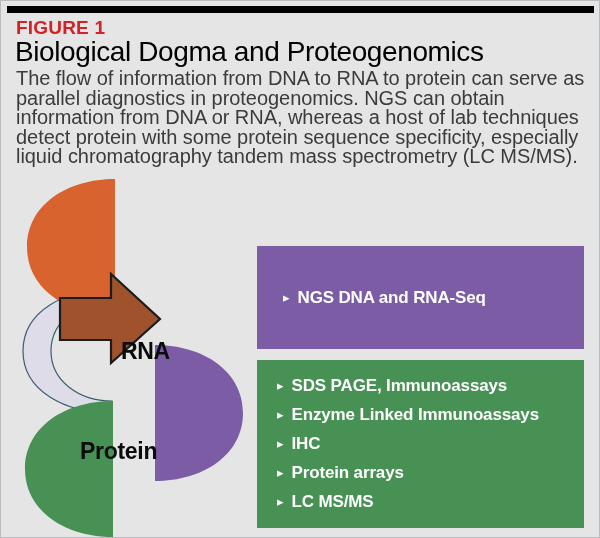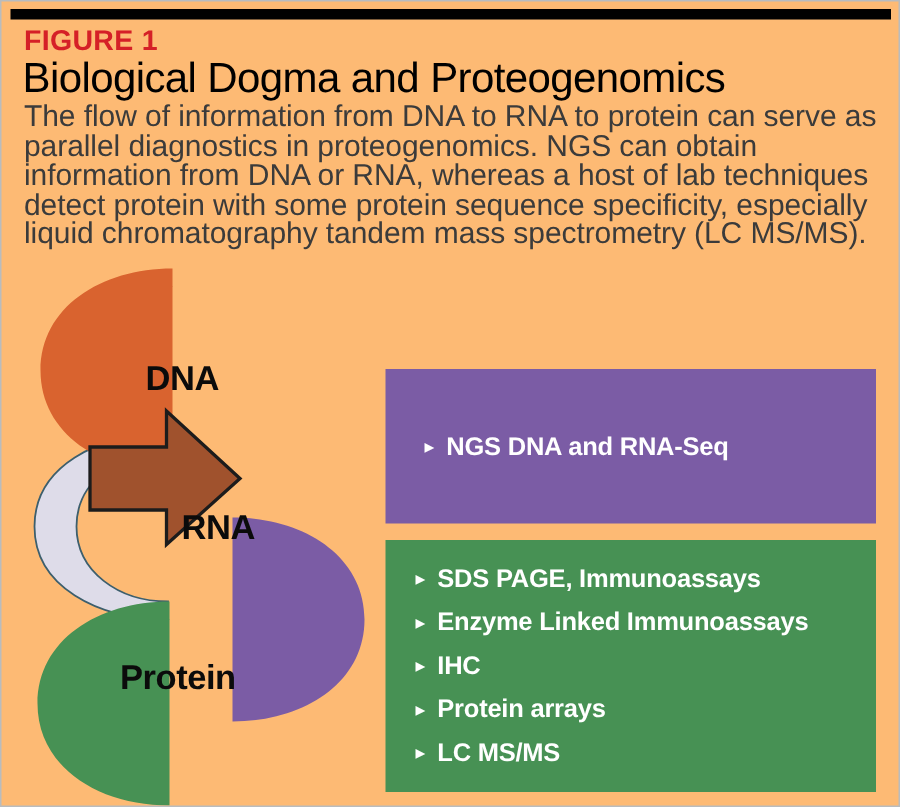--- a/index.html
+++ b/index.html
@@ -6,21 +6,21 @@
   body{
     width:600px;height:538px;
     background:#ffffff;
     font-family:"Liberation Sans", sans-serif;
     overflow:hidden;
   }
   #figure-root{
     position:relative;
     width:600px;height:538px;
     box-sizing:border-box;
-    background:#fdba74;
+    background:#e5e5e5;
     border:1px solid #b9bcbe;
   }
   
   .top-rule{
     position:absolute;left:6px;top:5px;
     width:587px;height:7px;
     background:#010101;
   }
   .fig-label{
     position:absolute;left:15px;top:16px;
@@ -156,21 +156,20 @@
     <path d="M 55 129
              L 106 129
              L 106 105
              L 155 150
              L 106 194
              L 106 171
              L 55 171
              Z" fill="#a0522d" stroke="#1c1c1c" stroke-width="2.2" stroke-linejoin="miter"></path>
   </svg>
 
-  <div class="node-label" style="left:96px;top:238px;">DNA</div>
   <div class="node-label" style="left:97px;top:337px;margin-left:23px;">RNA</div>
   <div class="node-label" style="left:79px;top:437px;">Protein</div>
 
   <div class="info-box" id="box-ngs">
     <div class="bullet-row">
       <span class="bullet-mark">▸</span>
       <span class="bullet-text">NGS DNA and RNA-Seq</span>
     </div>
   </div>
 

